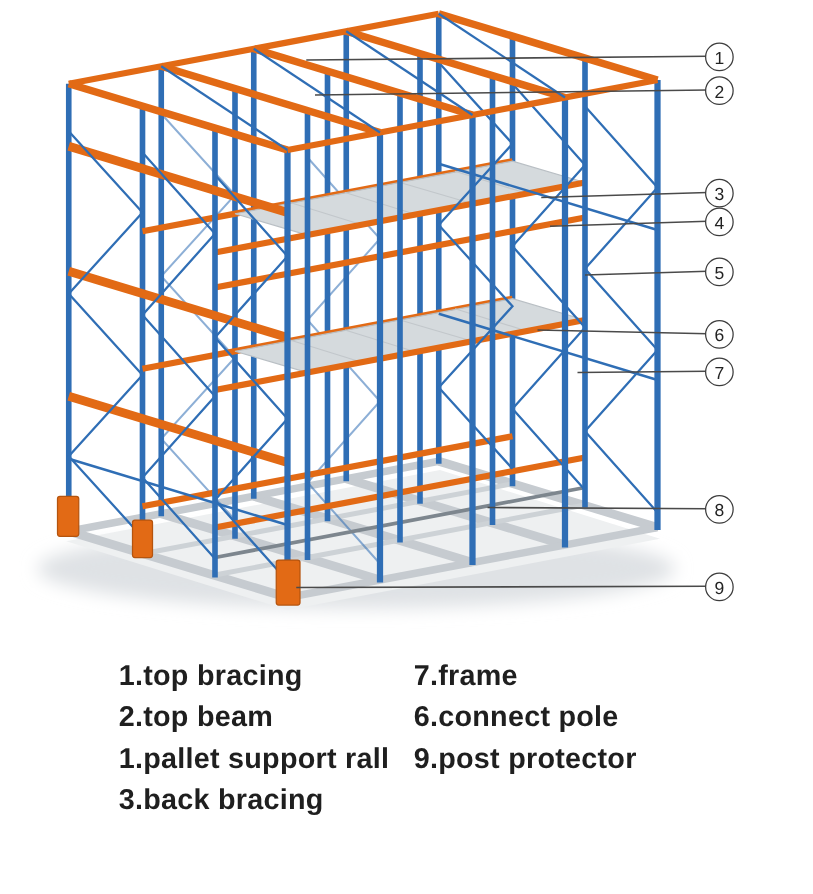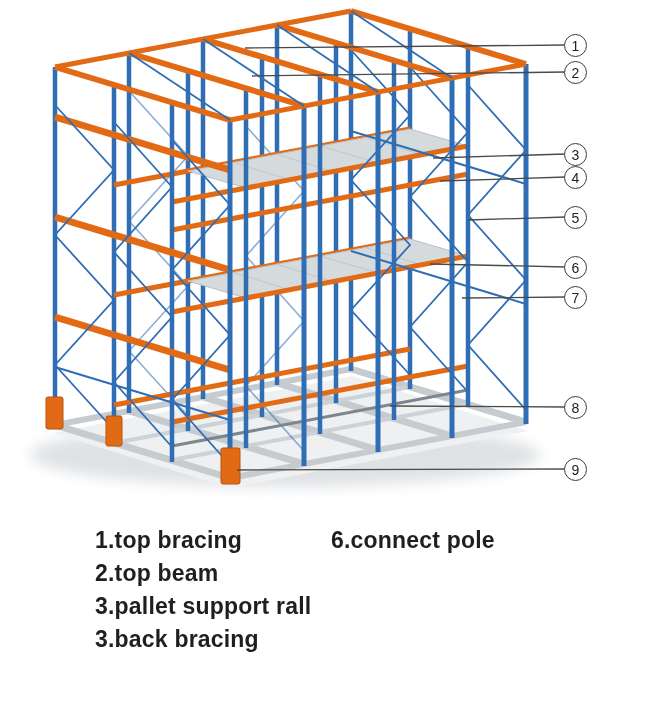--- a/index.html
+++ b/index.html
@@ -201,21 +201,23 @@
       <span>8</span>
     </div>
   <div class="callout" style="left:564px;top:458px;">
       <span>9</span>
     </div>
 
   <div class="legend">
     <div class="legend-col left">
       <div class="legend-item">1.top bracing</div>
       <div class="legend-item">2.top beam</div>
-      <div class="legend-item">3.pallet support rall</div>
+      <div class="legend-item">1.pallet support rall</div>
       <div class="legend-item">3.back bracing</div>
     </div>
     <div class="legend-col">
+      <div class="legend-item">7.frame</div>
       <div class="legend-item">6.connect pole</div>
+      <div class="legend-item">9.post protector</div>
     </div>
   </div>
 
 </div>
 
 </body></html>

